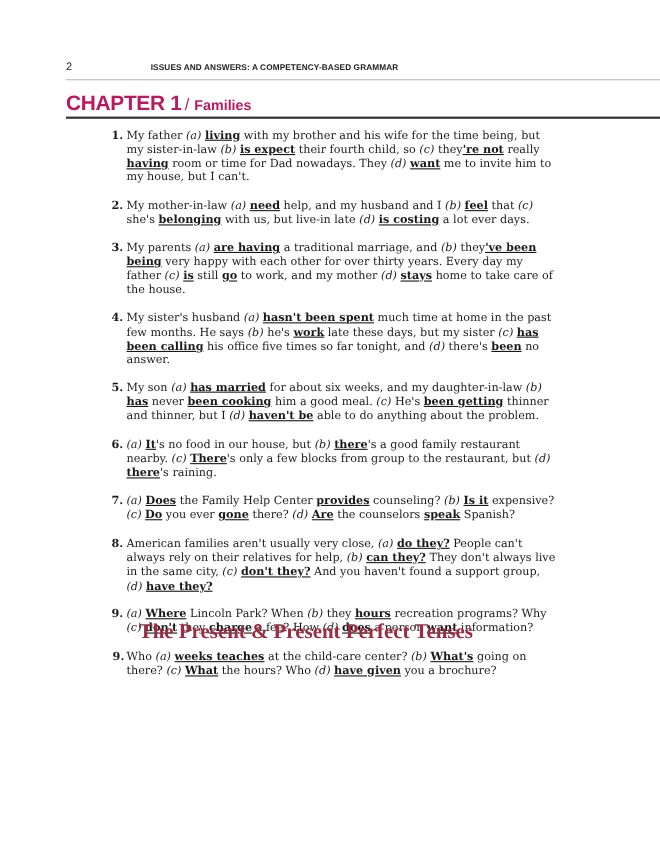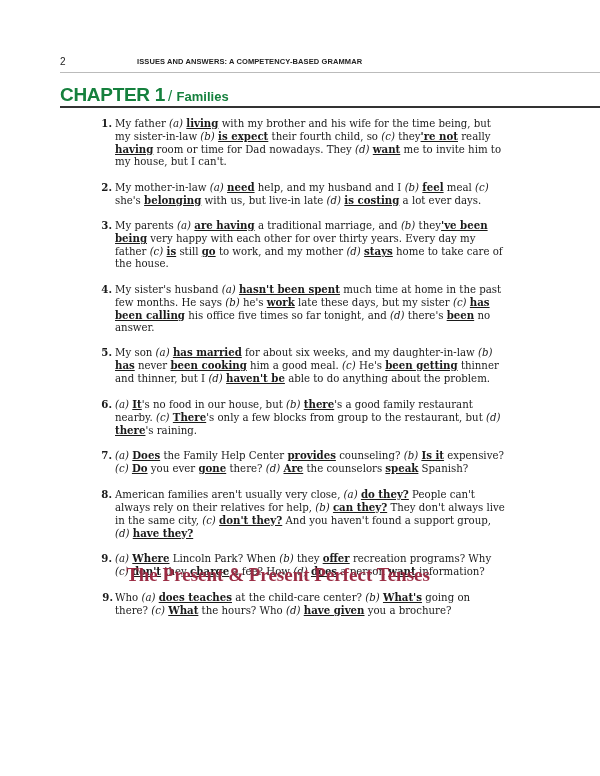--- a/index.html
+++ b/index.html
@@ -9,21 +9,21 @@
   }
   .running-head {
     position: absolute; left: 60px; top: 57px; width: 540px;
     font-family: "Liberation Sans", sans-serif; font-size: 7.5px; font-weight: bold; color: #222;
   }
   .running-head .pnum { position: absolute; left: 0; top: -1px; font-size: 10px; font-weight: normal; }
   .running-head .rtitle { position: absolute; left: 77px; top: 0; letter-spacing: 0.1px; }
   .rule-top { position: absolute; left: 60px; top: 72px; width: 540px; height: 1px; background: #bbb; }
   .chapter {
     position: absolute; left: 60px; top: 84px;
-    font-family: "Liberation Sans", sans-serif; font-weight: bold; color: #15803d;
+    font-family: "Liberation Sans", sans-serif; font-weight: bold; color: #be185d;
   }
   .chapter .ch { font-size: 19px; letter-spacing: -0.3px; }
   .chapter .sl { font-size: 15px; font-weight: normal; margin-left: 3px; }
   .chapter .fam { font-size: 13px; }
   .rule-ch { position: absolute; left: 60px; top: 106px; width: 540px; height: 1.5px; background: #333; }
   .items { position: absolute; left: 115px; top: 117px; width: 390px; }
   .item { position: relative; font-size: 10.2px; line-height: 12px; margin-bottom: 12.5px; padding-left: 0; }
   .item .num { position: absolute; left: -18px; font-weight: bold; text-align: right; width: 15px; }
   .item .num.ten { left: -22px; width: 20px; }
   .item b { font-weight: bold; text-decoration: underline; }
@@ -43,24 +43,24 @@
 <div class="rule-top"></div>
 
 <div class="chapter">
   <span class="ch">CHAPTER 1</span><span class="sl">/</span>
   <span class="fam">Families</span>
 </div>
 <div class="rule-ch"></div>
 
 <div class="items" id="items">
     <div class="item"><span class="num">1.</span><span>My father </span><i>(a)</i><span> </span><b>living</b><span> with my brother and his wife for the time being, but my sister-in-law </span><i>(b)</i><span> </span><b>is expect</b><span> their fourth child, so </span><i>(c)</i><span> they</span><b>'re not</b><span> really </span><b>having</b><span> room or time for Dad nowadays. They </span><i>(d)</i><span> </span><b>want</b><span> me to invite him to my house, but I can't.</span></div>
-    <div class="item"><span class="num">2.</span><span>My mother-in-law </span><i>(a)</i><span> </span><b>need</b><span> help, and my husband and I </span><i>(b)</i><span> </span><b>feel</b><span> meal </span><i>(c)</i><span> she's </span><b>belonging</b><span> with us, but live-in late </span><i>(d)</i><span> </span><b>is costing</b><span> a lot ever days.</span></div>
+    <div class="item"><span class="num">2.</span><span>My mother-in-law </span><i>(a)</i><span> </span><b>need</b><span> help, and my husband and I </span><i>(b)</i><span> </span><b>feel</b><span> that </span><i>(c)</i><span> she's </span><b>belonging</b><span> with us, but live-in late </span><i>(d)</i><span> </span><b>is costing</b><span> a lot ever days.</span></div>
     <div class="item"><span class="num">3.</span><span>My parents </span><i>(a)</i><span> </span><b>are having</b><span> a traditional marriage, and </span><i>(b)</i><span> they</span><b>'ve been being</b><span> very happy with each other for over thirty years. Every day my father </span><i>(c)</i><span> </span><b>is</b><span> still </span><b>go</b><span> to work, and my mother </span><i>(d)</i><span> </span><b>stays</b><span> home to take care of the house.</span></div>
     <div class="item"><span class="num">4.</span><span>My sister's husband </span><i>(a)</i><span> </span><b>hasn't been spent</b><span> much time at home in the past few months. He says </span><i>(b)</i><span> he's </span><b>work</b><span> late these days, but my sister </span><i>(c)</i><span> </span><b>has been calling</b><span> his office five times so far tonight, and </span><i>(d)</i><span> there's </span><b>been</b><span> no answer.</span></div>
     <div class="item"><span class="num">5.</span><span>My son </span><i>(a)</i><span> </span><b>has married</b><span> for about six weeks, and my daughter-in-law </span><i>(b)</i><span> </span><b>has</b><span> never </span><b>been cooking</b><span> him a good meal. </span><i>(c)</i><span> He's </span><b>been getting</b><span> thinner and thinner, but I </span><i>(d)</i><span> </span><b>haven't be</b><span> able to do anything about the problem.</span></div>
     <div class="item"><span class="num">6.</span><i>(a)</i><span> </span><b>It</b><span>'s no food in our house, but </span><i>(b)</i><span> </span><b>there</b><span>'s a good family restaurant nearby. </span><i>(c)</i><span> </span><b>There</b><span>'s only a few blocks from group to the restaurant, but </span><i>(d)</i><span> </span><b>there</b><span>'s raining.</span></div>
     <div class="item"><span class="num">7.</span><i>(a)</i><span> </span><b>Does</b><span> the Family Help Center </span><b>provides</b><span> counseling? </span><i>(b)</i><span> </span><b>Is it</b><span> expensive? </span><i>(c)</i><span> </span><b>Do</b><span> you ever </span><b>gone</b><span> there? </span><i>(d)</i><span> </span><b>Are</b><span> the counselors </span><b>speak</b><span> Spanish?</span></div>
     <div class="item"><span class="num">8.</span><span>American families aren't usually very close, </span><i>(a)</i><span> </span><b>do they?</b><span> People can't always rely on their relatives for help, </span><i>(b)</i><span> </span><b>can they?</b><span> They don't always live in the same city, </span><i>(c)</i><span> </span><b>don't they?</b><span> And you haven't found a support group, </span><i>(d)</i><span> </span><b>have they?</b></div>
-    <div class="item"><span class="num">9.</span><i>(a)</i><span> </span><b>Where</b><span> Lincoln Park? When </span><i>(b)</i><span> they </span><b>offer</b><span> recreation programs? Why </span><i>(c)</i><span> </span><b>don't</b><span> they </span><b>charge</b><span> a fee? How </span><i>(d)</i><span> </span><b>does</b><span> a person </span><b>want</b><span> information?</span></div>
-    <div class="item"><span class="num ten">9.</span><span>Who </span><i>(a)</i><span> </span><b>does teaches</b><span> at the child-care center? </span><i>(b)</i><span> </span><b>What's</b><span> going on there? </span><i>(c)</i><span> </span><b>What</b><span> the hours? Who </span><i>(d)</i><span> </span><b>have given</b><span> you a brochure?</span></div>
+    <div class="item"><span class="num">9.</span><i>(a)</i><span> </span><b>Where</b><span> Lincoln Park? When </span><i>(b)</i><span> they </span><b>hours</b><span> recreation programs? Why </span><i>(c)</i><span> </span><b>don't</b><span> they </span><b>charge</b><span> a fee? How </span><i>(d)</i><span> </span><b>does</b><span> a person </span><b>want</b><span> information?</span></div>
+    <div class="item"><span class="num ten">9.</span><span>Who </span><i>(a)</i><span> </span><b>weeks teaches</b><span> at the child-care center? </span><i>(b)</i><span> </span><b>What's</b><span> going on there? </span><i>(c)</i><span> </span><b>What</b><span> the hours? Who </span><i>(d)</i><span> </span><b>have given</b><span> you a brochure?</span></div>
   </div>
 
 <div class="footer-title" style="color: rgb(155, 44, 68);">The Present &amp; Present Perfect Tenses</div>
 
 </body></html>

